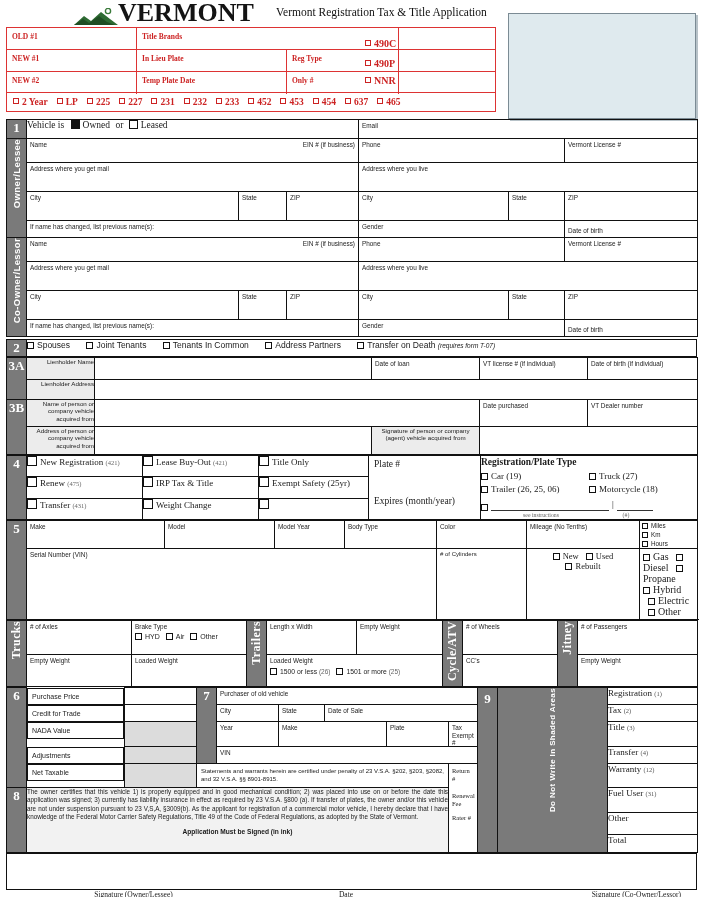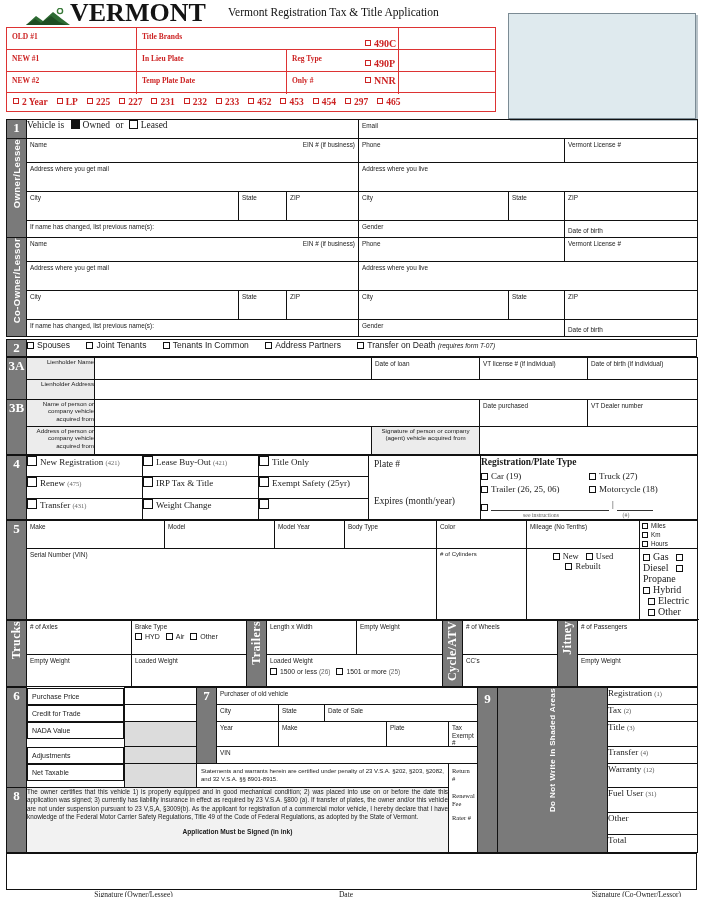--- a/index.html
+++ b/index.html
@@ -7,21 +7,21 @@
   body {
     width:703px; height:897px;
     background:#ffffff;
     font-family:"Liberation Sans", sans-serif;
     font-size:7px; color:#1a1a1a;
     position:relative; overflow:hidden;
   }
   .serif { font-family:"Liberation Serif", serif; }
 
   
-  .header { position:relative; height:26px; }
+  .header { position:relative; height:26px;margin-left:48px; }
   .logo-wrap { position:absolute; left:8px; top:0px; width:210px; height:26px; }
   .logo-mtn { position:absolute; left:18px; top:8px; }
   .logo-text {
     position:absolute; left:62px; top:-2px;
     font-family:"Liberation Serif", serif;
     font-size:26px; font-weight:bold; letter-spacing:0px; color:#141414;
   }
   .form-title {
     position:absolute; left:228px; top:6px;
     font-family:"Liberation Serif", serif;
@@ -156,21 +156,21 @@
   <span><span class="sqr-r"></span><span>2 Year</span></span>
   <span><span class="sqr-r"></span><span>LP</span></span>
   <span><span class="sqr-r"></span><span>225</span></span>
   <span><span class="sqr-r"></span><span>227</span></span>
   <span><span class="sqr-r"></span><span>231</span></span>
   <span><span class="sqr-r"></span><span>232</span></span>
   <span><span class="sqr-r"></span><span>233</span></span>
   <span><span class="sqr-r"></span><span>452</span></span>
   <span><span class="sqr-r"></span><span>453</span></span>
   <span><span class="sqr-r"></span><span>454</span></span>
-  <span><span class="sqr-r"></span><span>297</span></span>
+  <span><span class="sqr-r"></span><span>637</span></span>
   <span><span class="sqr-r"></span><span>465</span></span>
 </div>
 
 <div class="sheet">
 
 <table class="f">
   <colgroup>
     <col style="width:20px">
         <col style="width:212px">
         <col style="width:48px">

